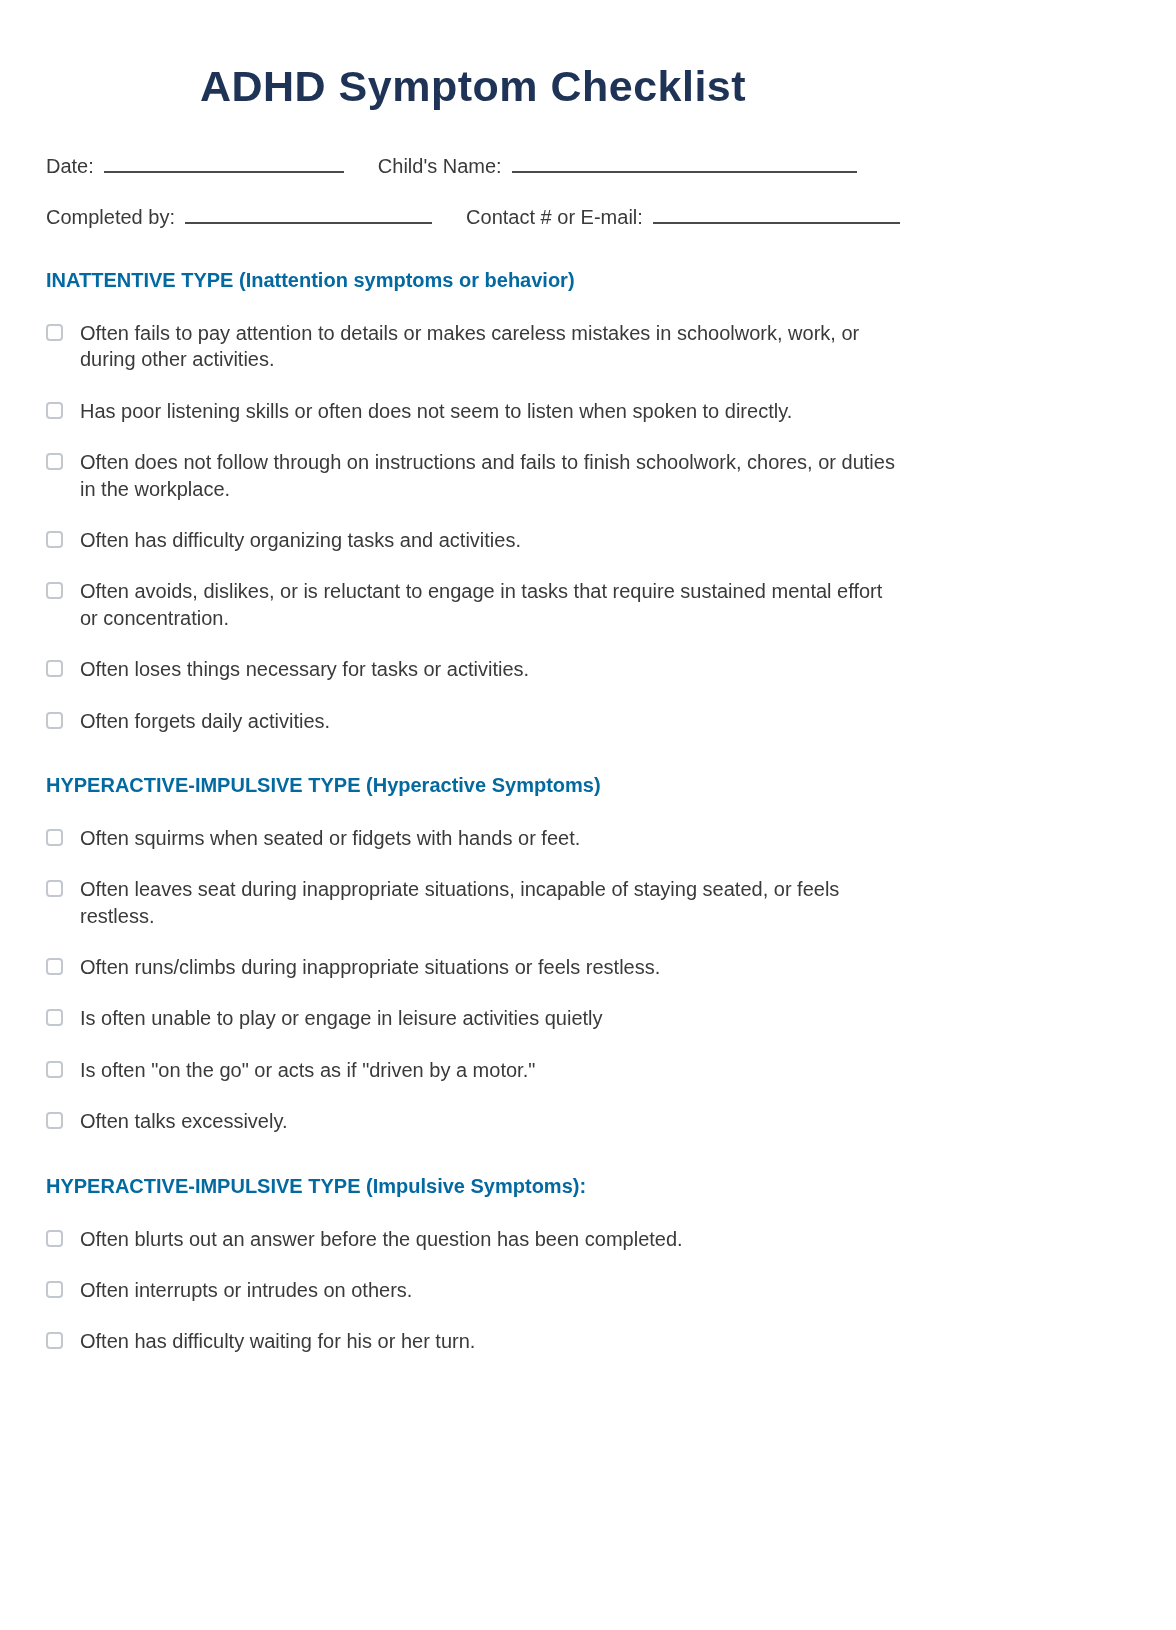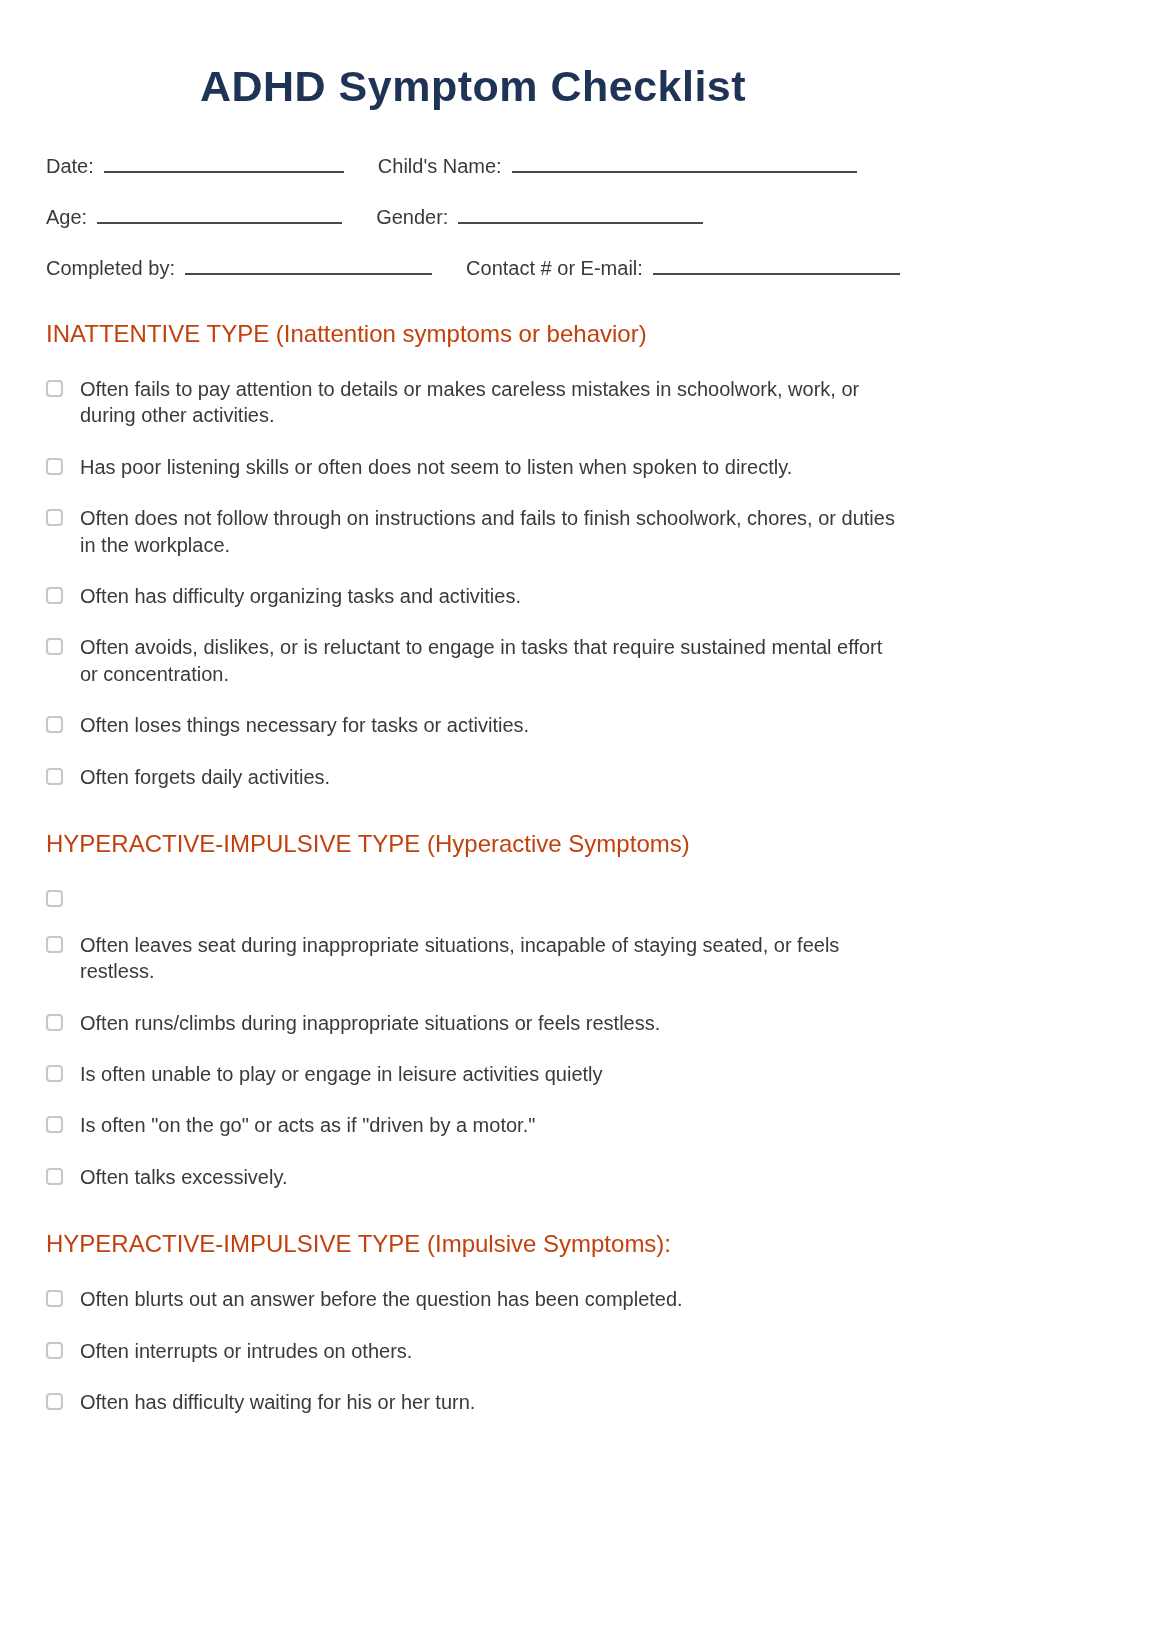--- a/index.html
+++ b/index.html
@@ -36,23 +36,23 @@
     border-bottom: 2px solid #4a4a4a;
     height: 18px;
     margin-left: 10px;
   }
   .line.w240 { width: 240px; }
   .line.w345 { width: 345px; }
   .line.w245 { width: 245px; }
   .line.w300 { width: 300px; }
   .pair-gap { width: 34px; flex: none; }
   .section-heading {
-    font-size: 24px;
-    font-weight: normal;
-    color: #c2410c;
+    font-size: 20px;
+    font-weight: bold;
+    color: #0369a1;
     margin: 40px 0 28px 0;
   }
   .item {
     display: flex;
     align-items: flex-start;
     gap: 17px;
     font-size: 20px;
     line-height: 1.32;
     margin-bottom: 25px;
     color: #3a3a3a;
@@ -76,27 +76,20 @@
   <h1 class="doc-title">ADHD Symptom Checklist</h1>
 
   <div class="field-row">
     <span class="field-label">Date:</span>
     <span class="line w240"></span>
     <span class="pair-gap"></span>
     <span class="field-label">Child's Name:</span>
     <span class="line w345"></span>
   </div>
 
-  <div class="field-row">
-    <span class="field-label">Age:</span>
-    <span class="line w245"></span>
-    <span class="pair-gap"></span>
-    <span class="field-label">Gender:</span>
-    <span class="line w245"></span>
-  </div>
 
   <div class="field-row">
     <span class="field-label">Completed by:</span>
     <span class="line w300"></span>
     <span class="pair-gap"></span>
     <span class="field-label">Contact # or E-mail:</span>
     <span class="line w300"></span>
   </div>
 
   <h2 class="section-heading">INATTENTIVE TYPE (Inattention symptoms or behavior)</h2>
@@ -127,20 +120,21 @@
   </div>
   <div class="item">
     <span class="checkbox"></span>
     <span class="item-text">Often forgets daily activities.</span>
   </div>
 
   <h2 class="section-heading">HYPERACTIVE-IMPULSIVE TYPE (Hyperactive Symptoms)</h2>
 
   <div class="item">
     <span class="checkbox"></span>
+    <span class="item-text">Often squirms when seated or fidgets with hands or feet.</span>
   </div>
   <div class="item">
     <span class="checkbox"></span>
     <span class="item-text">Often leaves seat during inappropriate situations, incapable of staying seated, or feels restless.</span>
   </div>
   <div class="item">
     <span class="checkbox"></span>
     <span class="item-text">Often runs/climbs during inappropriate situations or feels restless.</span>
   </div>
   <div class="item">

